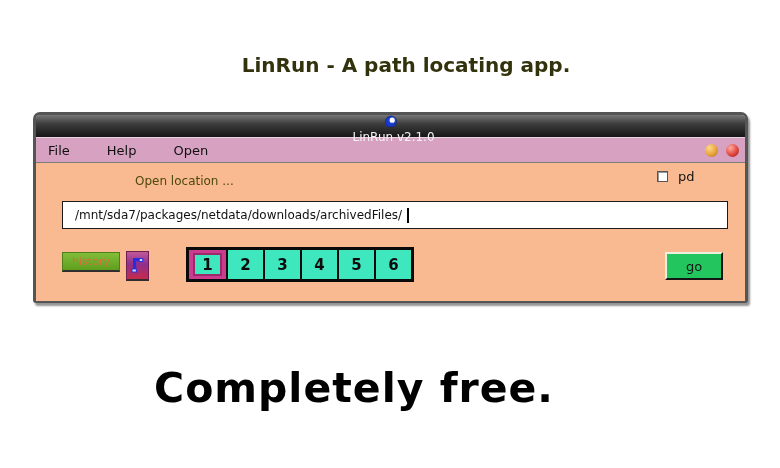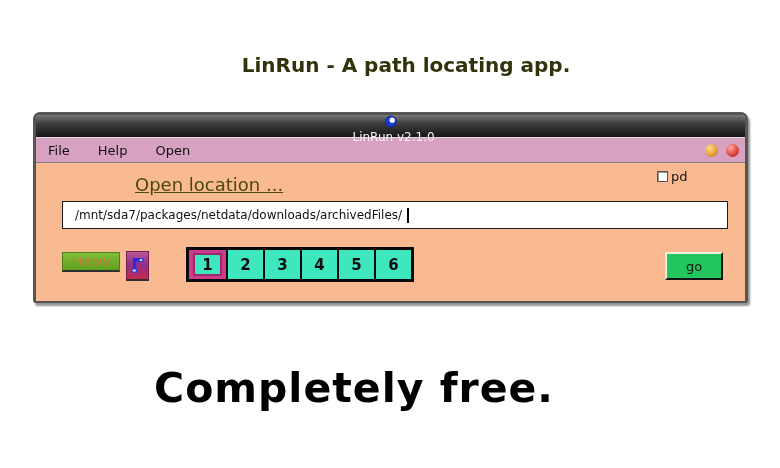--- a/index.html
+++ b/index.html
@@ -24,29 +24,29 @@
               display:flex; align-items:center; padding:0 6px;flex-direction:column; }
   .titlebar-title { color:#f2f2f2; font-size:12px; margin-left:6px; }
   .tb-controls { margin-left:auto; display:flex; gap:8px; align-items:center; }
   .tb-btn { width:13px; height:13px; border-radius:50%; }
   .tb-min { background:radial-gradient(circle at 35% 30%, #ffd98a, #e8a33c 55%, #a56a10); }
   .tb-close { background:radial-gradient(circle at 35% 30%, #ffaaa0, #e04840 55%, #8e1510); }
 
   
   .menubar { height:26px; background:#d7a2c2; border-top:1px solid #ead4e2;
              border-bottom:1px solid #7d7d7d; display:flex; align-items:center;
-             padding-left:12px; gap:28px; }
+             padding-left:12px; gap:37px; }
   .menu-item { font-size:13px; color:#101010; cursor:default; }
 
   
   .app-body { position:relative; height:138px; background:#f9ba92; }
 
-  .open-label { position:absolute; left:99px; top:11px; font-size:18px; color:#4c480f;text-decoration:underline; }
+  .open-label { position:absolute; left:99px; top:11px; font-size:12px; color:#4c480f; }
 
-  .pd-wrap { position:absolute; left:621px; top:6px; display:flex; align-items:center; gap:3px; }
+  .pd-wrap { position:absolute; left:621px; top:6px; display:flex; align-items:center; gap:10px; }
   .pd-box { width:11px; height:11px; background:#fff; border:1px solid #555;
             box-shadow:inset 1px 1px 0 #999; }
   .pd-label { font-size:13px; color:#141414; }
 
   .path-input { position:absolute; left:26px; top:38px; width:666px; height:28px;
                 background:#ffffff; border:1px solid #1a1a1a; display:flex; align-items:center;
                 padding-left:12px; font-size:12px; color:#111; white-space:nowrap; overflow:hidden; }
   .caret { display:inline-block; width:2px; height:15px; background:#000; margin-left:5px; }
 
   

